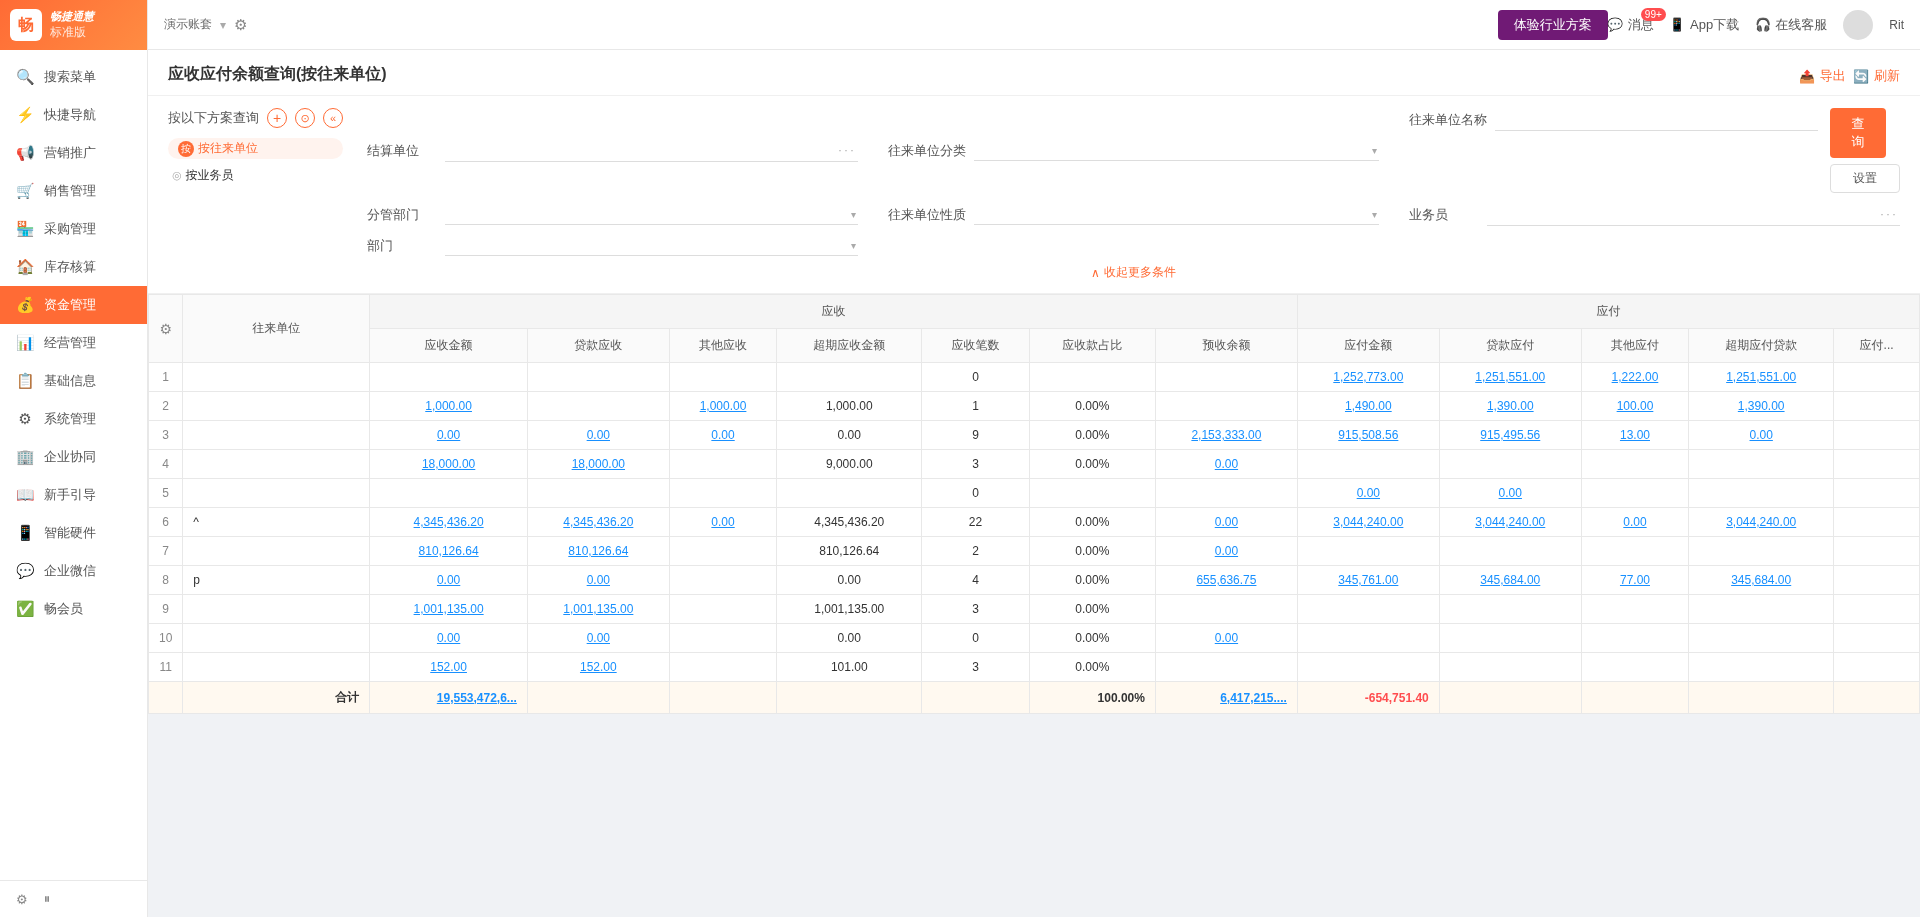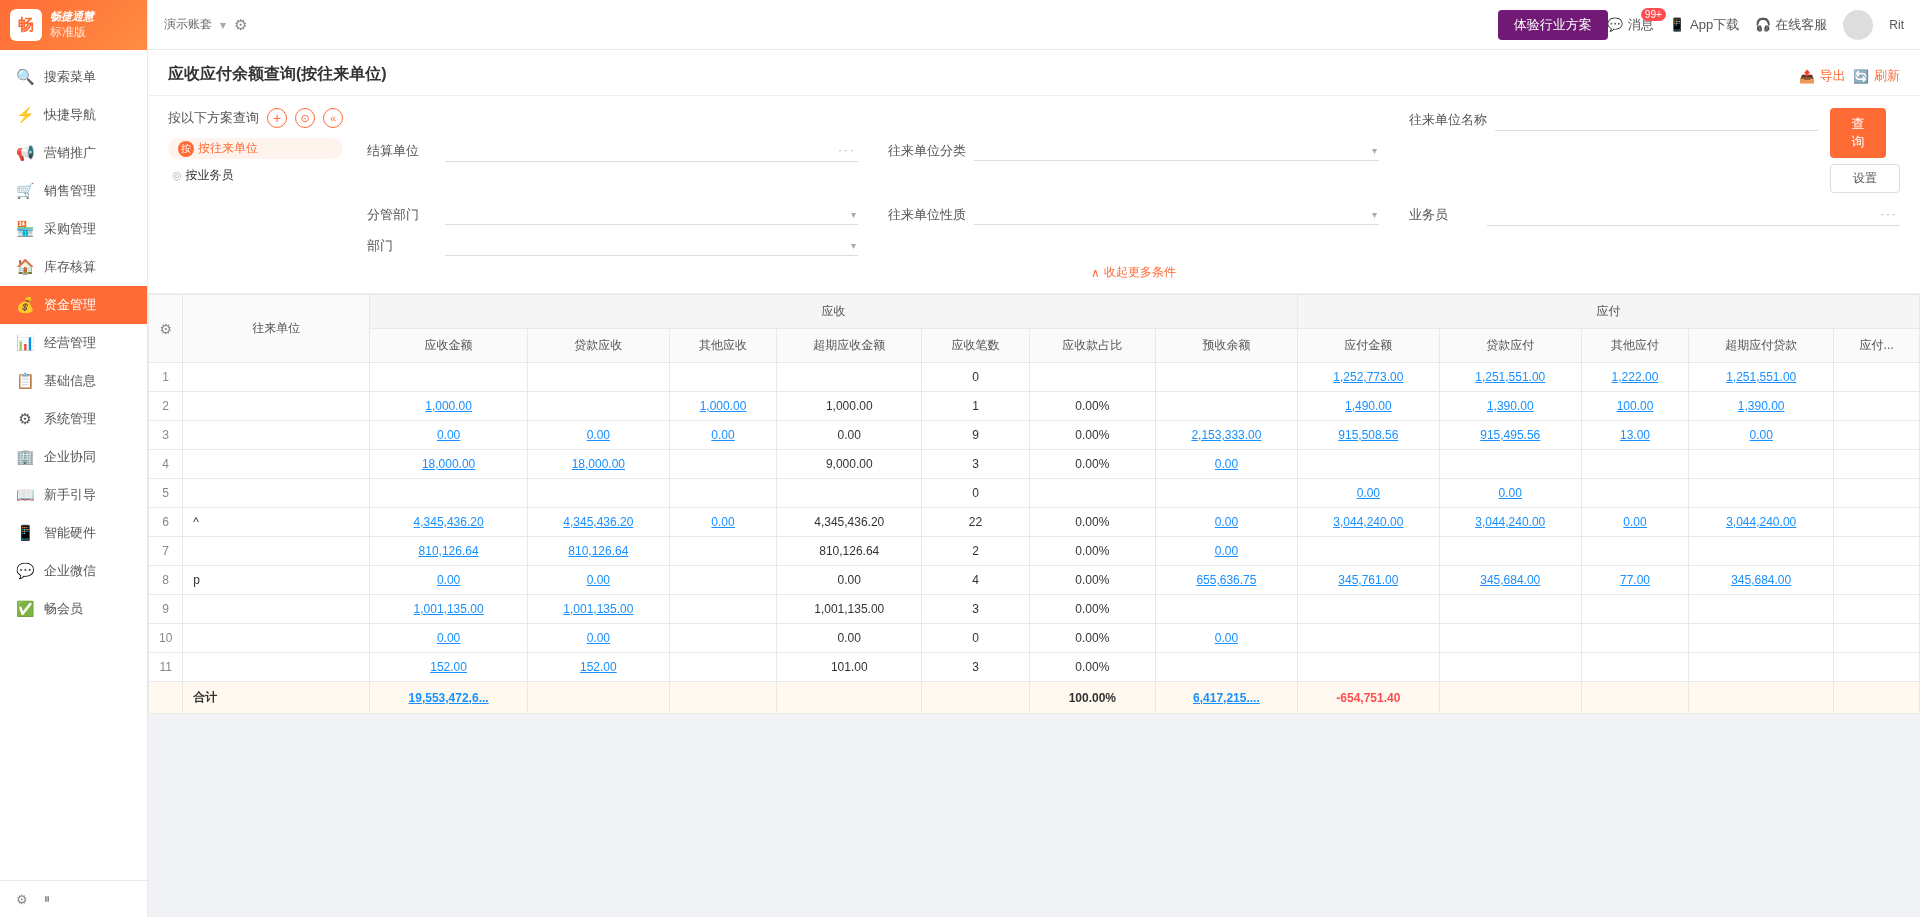--- a/index.html
+++ b/index.html
@@ -159,21 +159,21 @@
       text-align: center; color: #333; white-space: nowrap;
     }
     td.link { color: #1890ff; text-decoration: underline; cursor: pointer; }
     td.text-left { text-align: left; }
     .col-group-header { background: #f5f5f5; }
 
     
     td.row-num { color: #888; width: 30px; }
 
     
-    .table-footer td { background: #fff9f0; font-weight: bold; }
+    .table-footer td { background: #fff9f0; font-weight: bold; text-align: right; }
 
     .settings-icon { color: #888; cursor: pointer; font-size: 14px; }
 
     
     ::-webkit-scrollbar { width: 6px; height: 6px; }
     ::-webkit-scrollbar-track { background: #f1f1f1; }
     ::-webkit-scrollbar-thumb { background: #ccc; border-radius: 3px; }
   </style>
 </head>
 <body>

